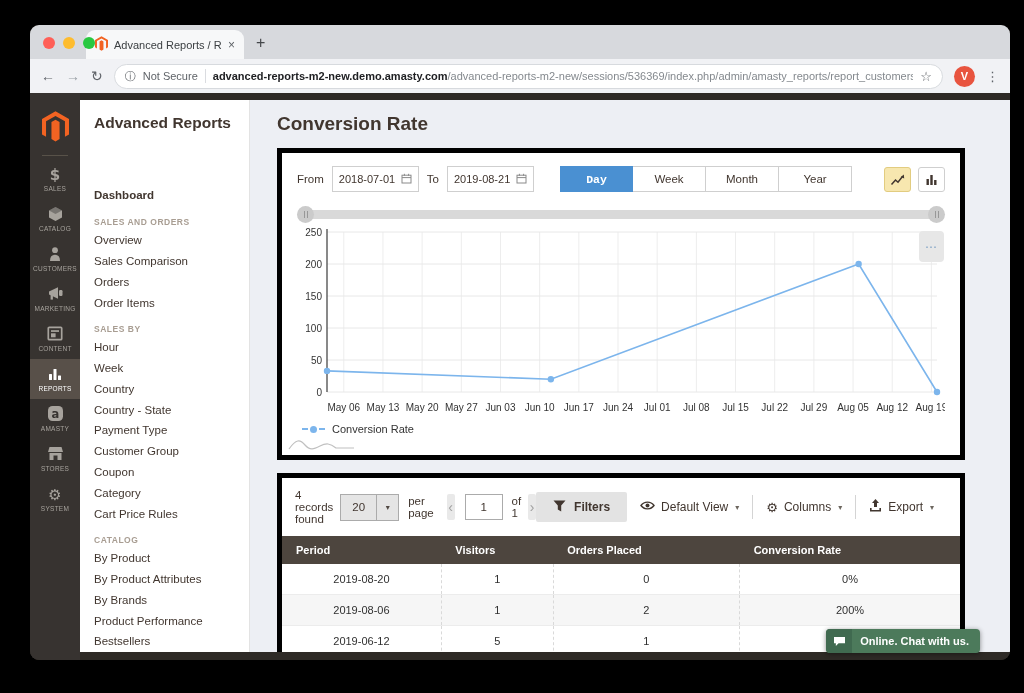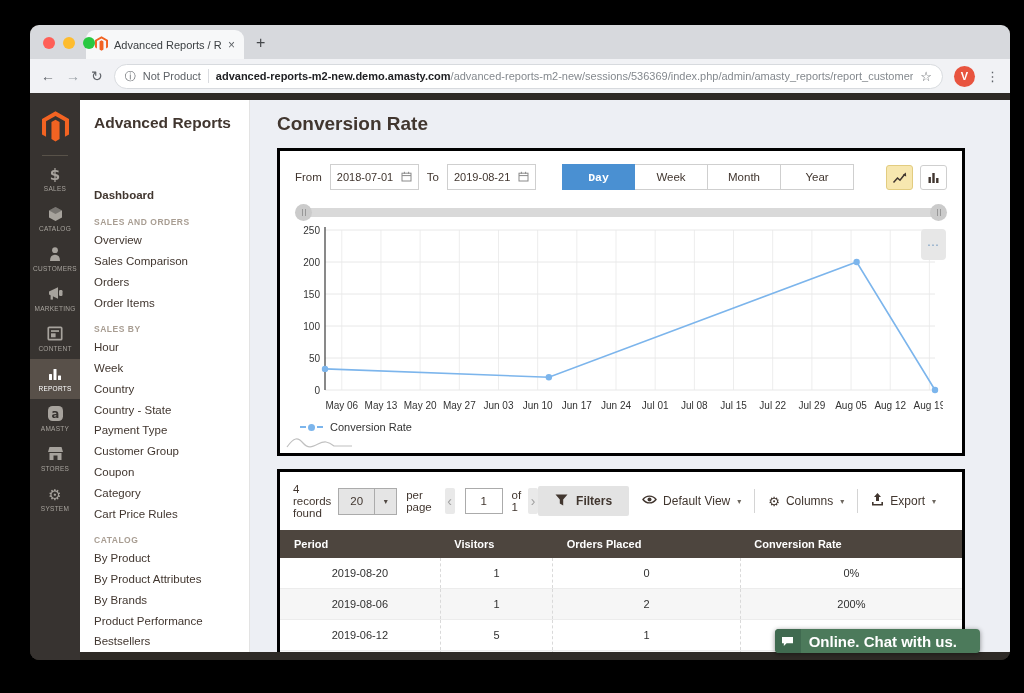--- a/index.html
+++ b/index.html
@@ -54,21 +54,21 @@
   .menu { width:170px; flex:none; background:#fff; border-right:1px solid #e3e3e3;
     padding:14px 6px 0 14px; display:flex; flex-direction:column; }
   .menu-title { font-size:15.5px; font-weight:700; color:#41362f; margin-bottom:13px; }
   .menu-item { font-size:11.5px; color:#41362f; padding:4.4px 0; cursor:pointer; }
   .menu-item.bold { font-weight:700;margin-top:40px; }
   .menu-section { font-size:8.5px; font-weight:700; color:#a89d92; letter-spacing:.06em; margin:11px 0 3px; }
 
   .content { flex:1; background:#edeff4; padding:13px 45px 0 27px; overflow:hidden; }
   .page-title { font-size:19px; font-weight:600; color:#41362f; }
 
-  .card { background:#fff; border:3px solid #000000; margin-top:13px; }
+  .card { background:#fff; border:5px solid #000000; margin-top:13px; }
   .chart-card { padding:13px 15px 5px; }
 
   .filter-row { display:flex; align-items:center; gap:8px; font-size:11.5px; color:#41362f; }
   .date-box { width:94px; height:26px; border:1px solid #cfcfcf; display:flex; align-items:center;
     gap:4px; padding:0 6px; background:#fff; }
   .date-box input { border:none; outline:none; width:100%; font-size:11px; color:#41362f;
     font-family:inherit; background:transparent; }
   .seg { display:flex; margin-left:18px; }
   .seg-btn { min-width:73px; height:26px; border:1px solid #cfcfcf; border-left-width:0;
     background:#fff; font-size:11.5px; color:#41362f; display:flex; align-items:center;
@@ -121,22 +121,22 @@
 
   table { width:100%; border-collapse:collapse; font-size:11px; color:#303030; }
   thead th { background:#4d453e; color:#fff; text-align:left; font-weight:700; padding:8px 14px; }
   thead th:nth-child(1){width:23.5%} thead th:nth-child(2){width:16.5%}
   thead th:nth-child(3){width:27.5%} thead th:nth-child(4){width:32.5%}
   tbody td { padding:9px 13px; border-bottom:1px solid #ececec;text-align:center; }
   tbody td + td { border-left:1px dashed #d9d9d9; }
   tbody tr:nth-child(even) { background:#f6f6f6; }
 
   .chat { position:absolute; right:30px; bottom:7px; height:24px; background:#4c7a5b; border-radius:4px;
-    display:flex; align-items:center; color:#fff; font-size:15px; font-weight:700;
-    padding-right:23px; overflow:hidden; box-shadow:0 1px 5px rgba(0,0,0,.45); cursor:pointer; }
+    display:flex; align-items:center; color:#fff; font-size:11px; font-weight:700;
+    padding-right:11px; overflow:hidden; box-shadow:0 1px 5px rgba(0,0,0,.45); cursor:pointer; }
   .chat-ic { width:26px; height:24px; background:#406a50; display:flex; align-items:center;
     justify-content:center; margin-right:8px; }
 </style>
 </head>
 <body>
 
 <div class="window">
 
   <div class="tabstrip">
     <div class="traffic">
@@ -156,21 +156,21 @@
     </div>
     <span class="newtab">+</span>
   </div>
 
   <div class="toolbar">
     <span class="nav-ic">←</span>
     <span class="nav-ic dim">→</span>
     <span class="nav-ic">↻</span>
     <div class="omnibox">
       <span>ⓘ</span>
-      <span>Not Product</span>
+      <span>Not Secure</span>
       <span class="omni-divider"></span>
       <span class="omni-url">
           <span class="omni-domain">advanced-reports-m2-new.demo.amasty.com</span>
           <span class="omni-path">/advanced-reports-m2-new/sessions/536369/index.php/admin/amasty_reports/report_customers/conversionRate/</span>
         </span>
       <span class="omni-star">☆</span>
     </div>
     <span class="avatar">V</span>
     <span class="browser-menu">⋮</span>
   </div>

